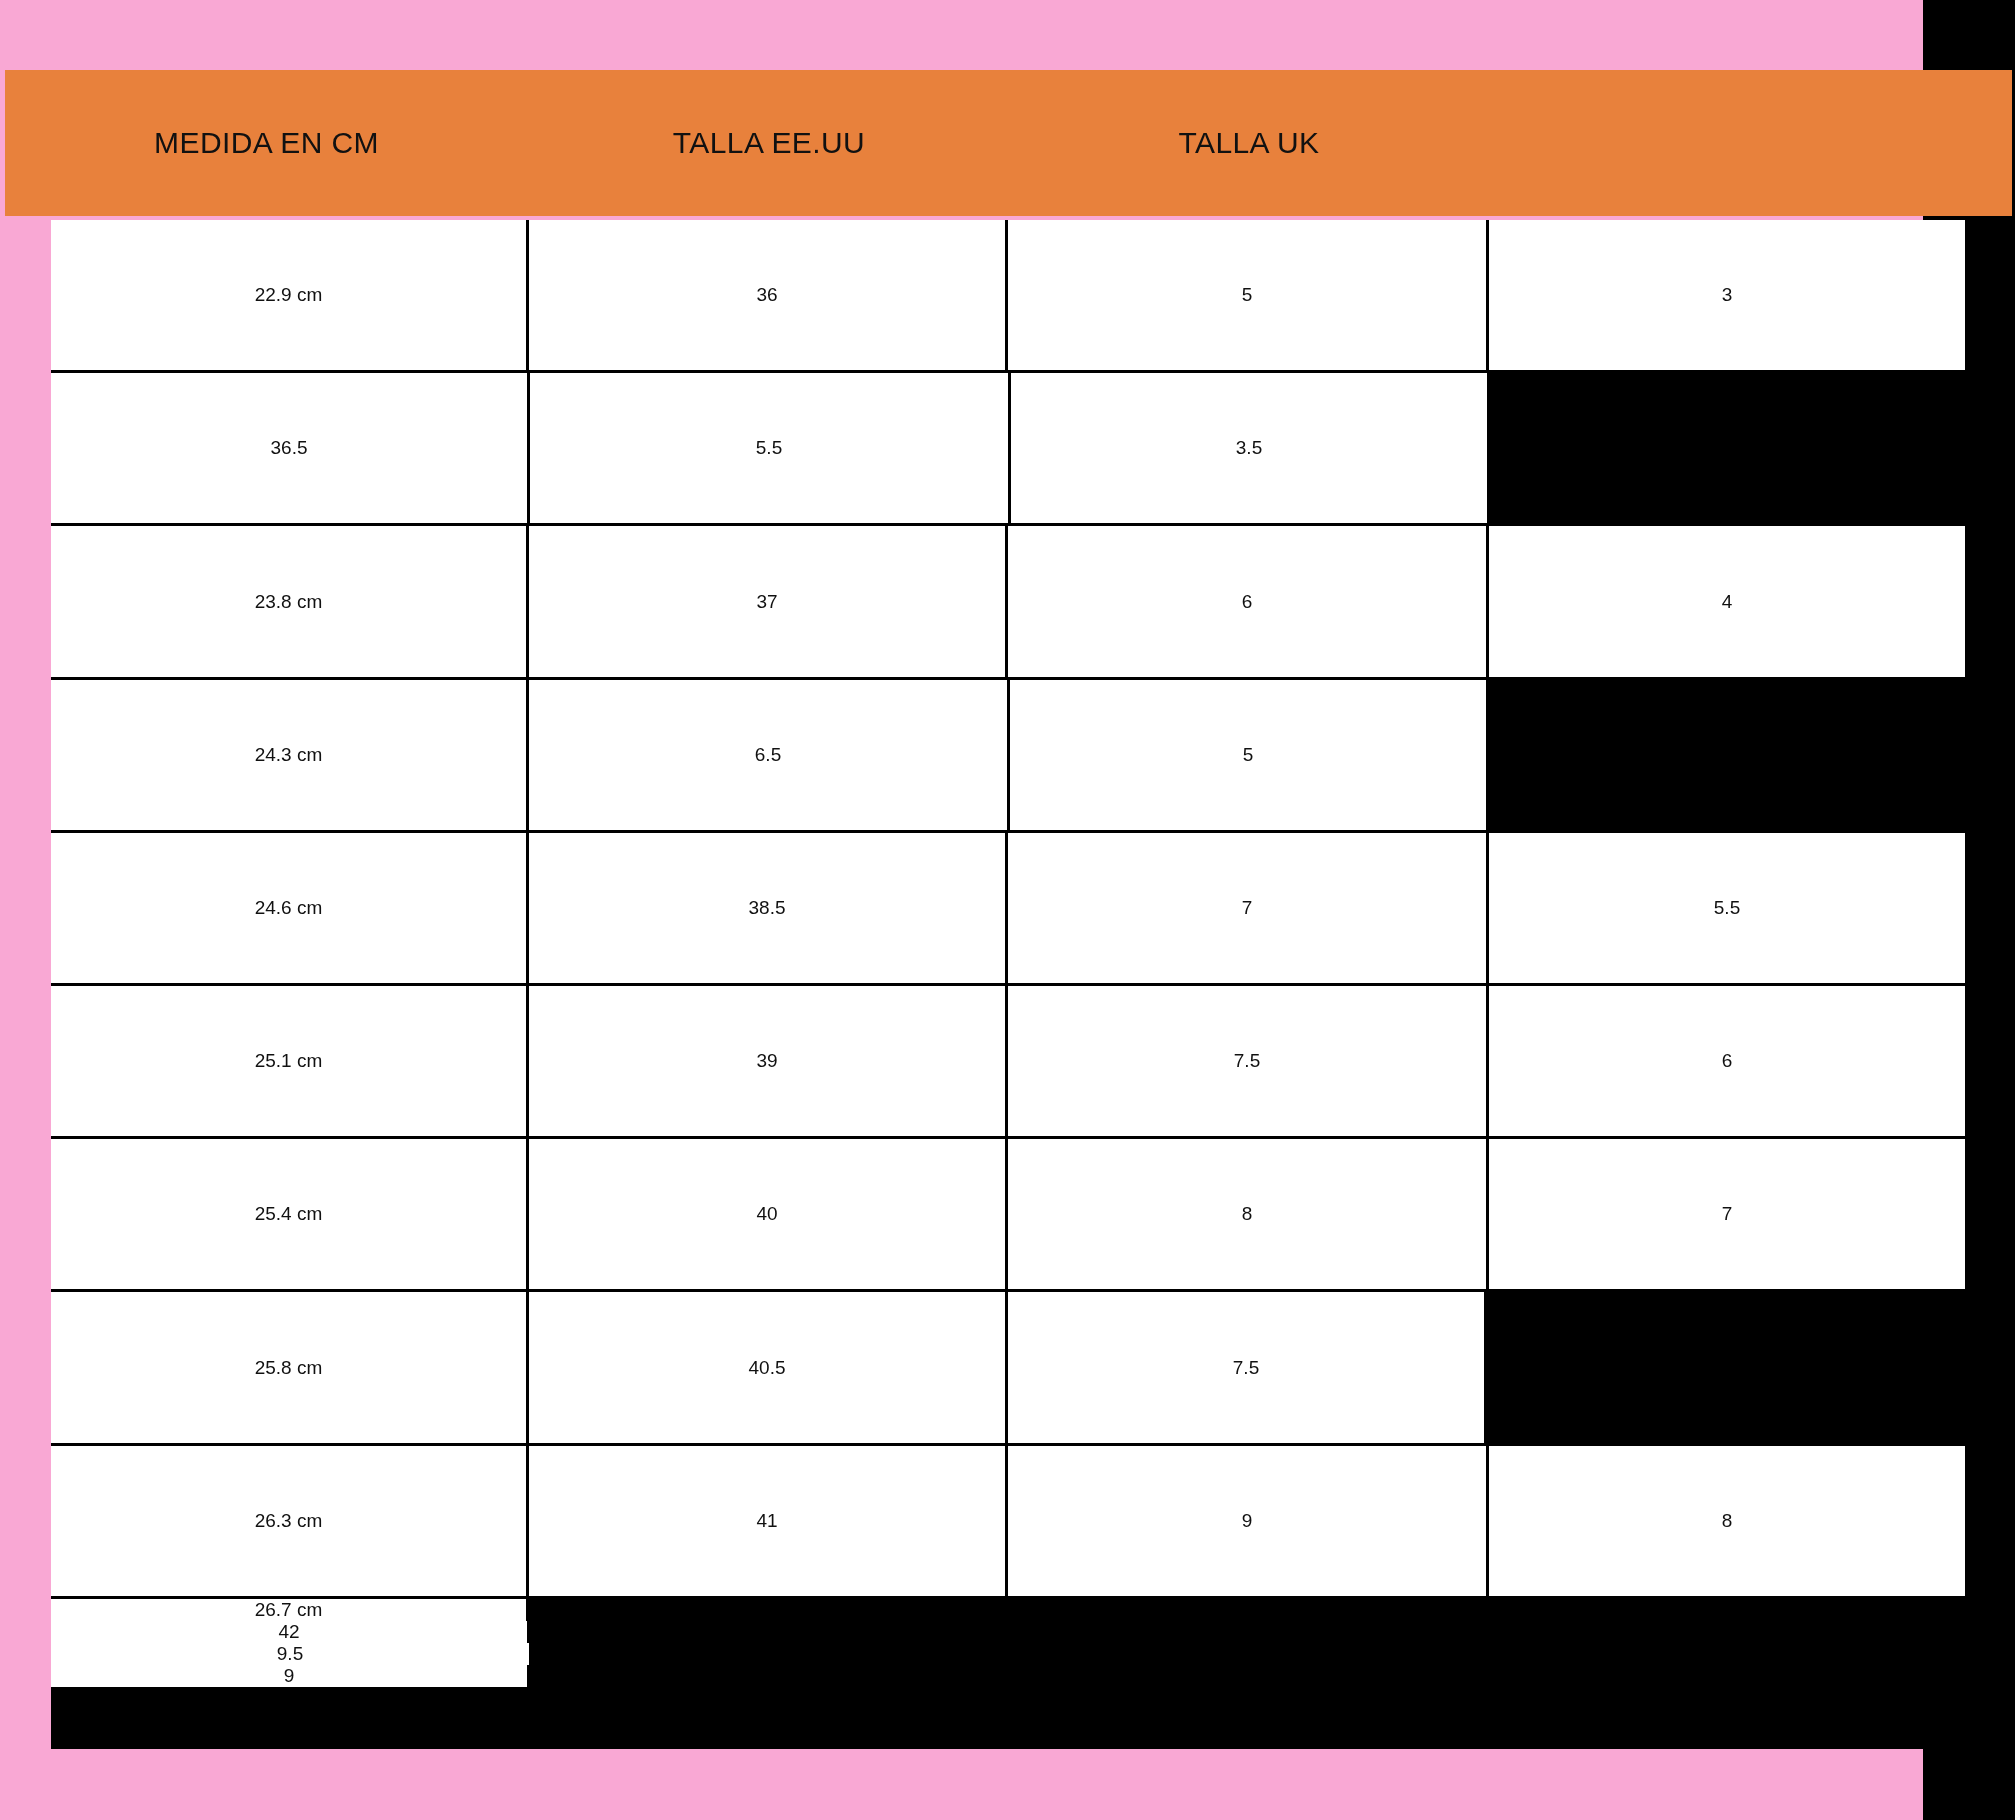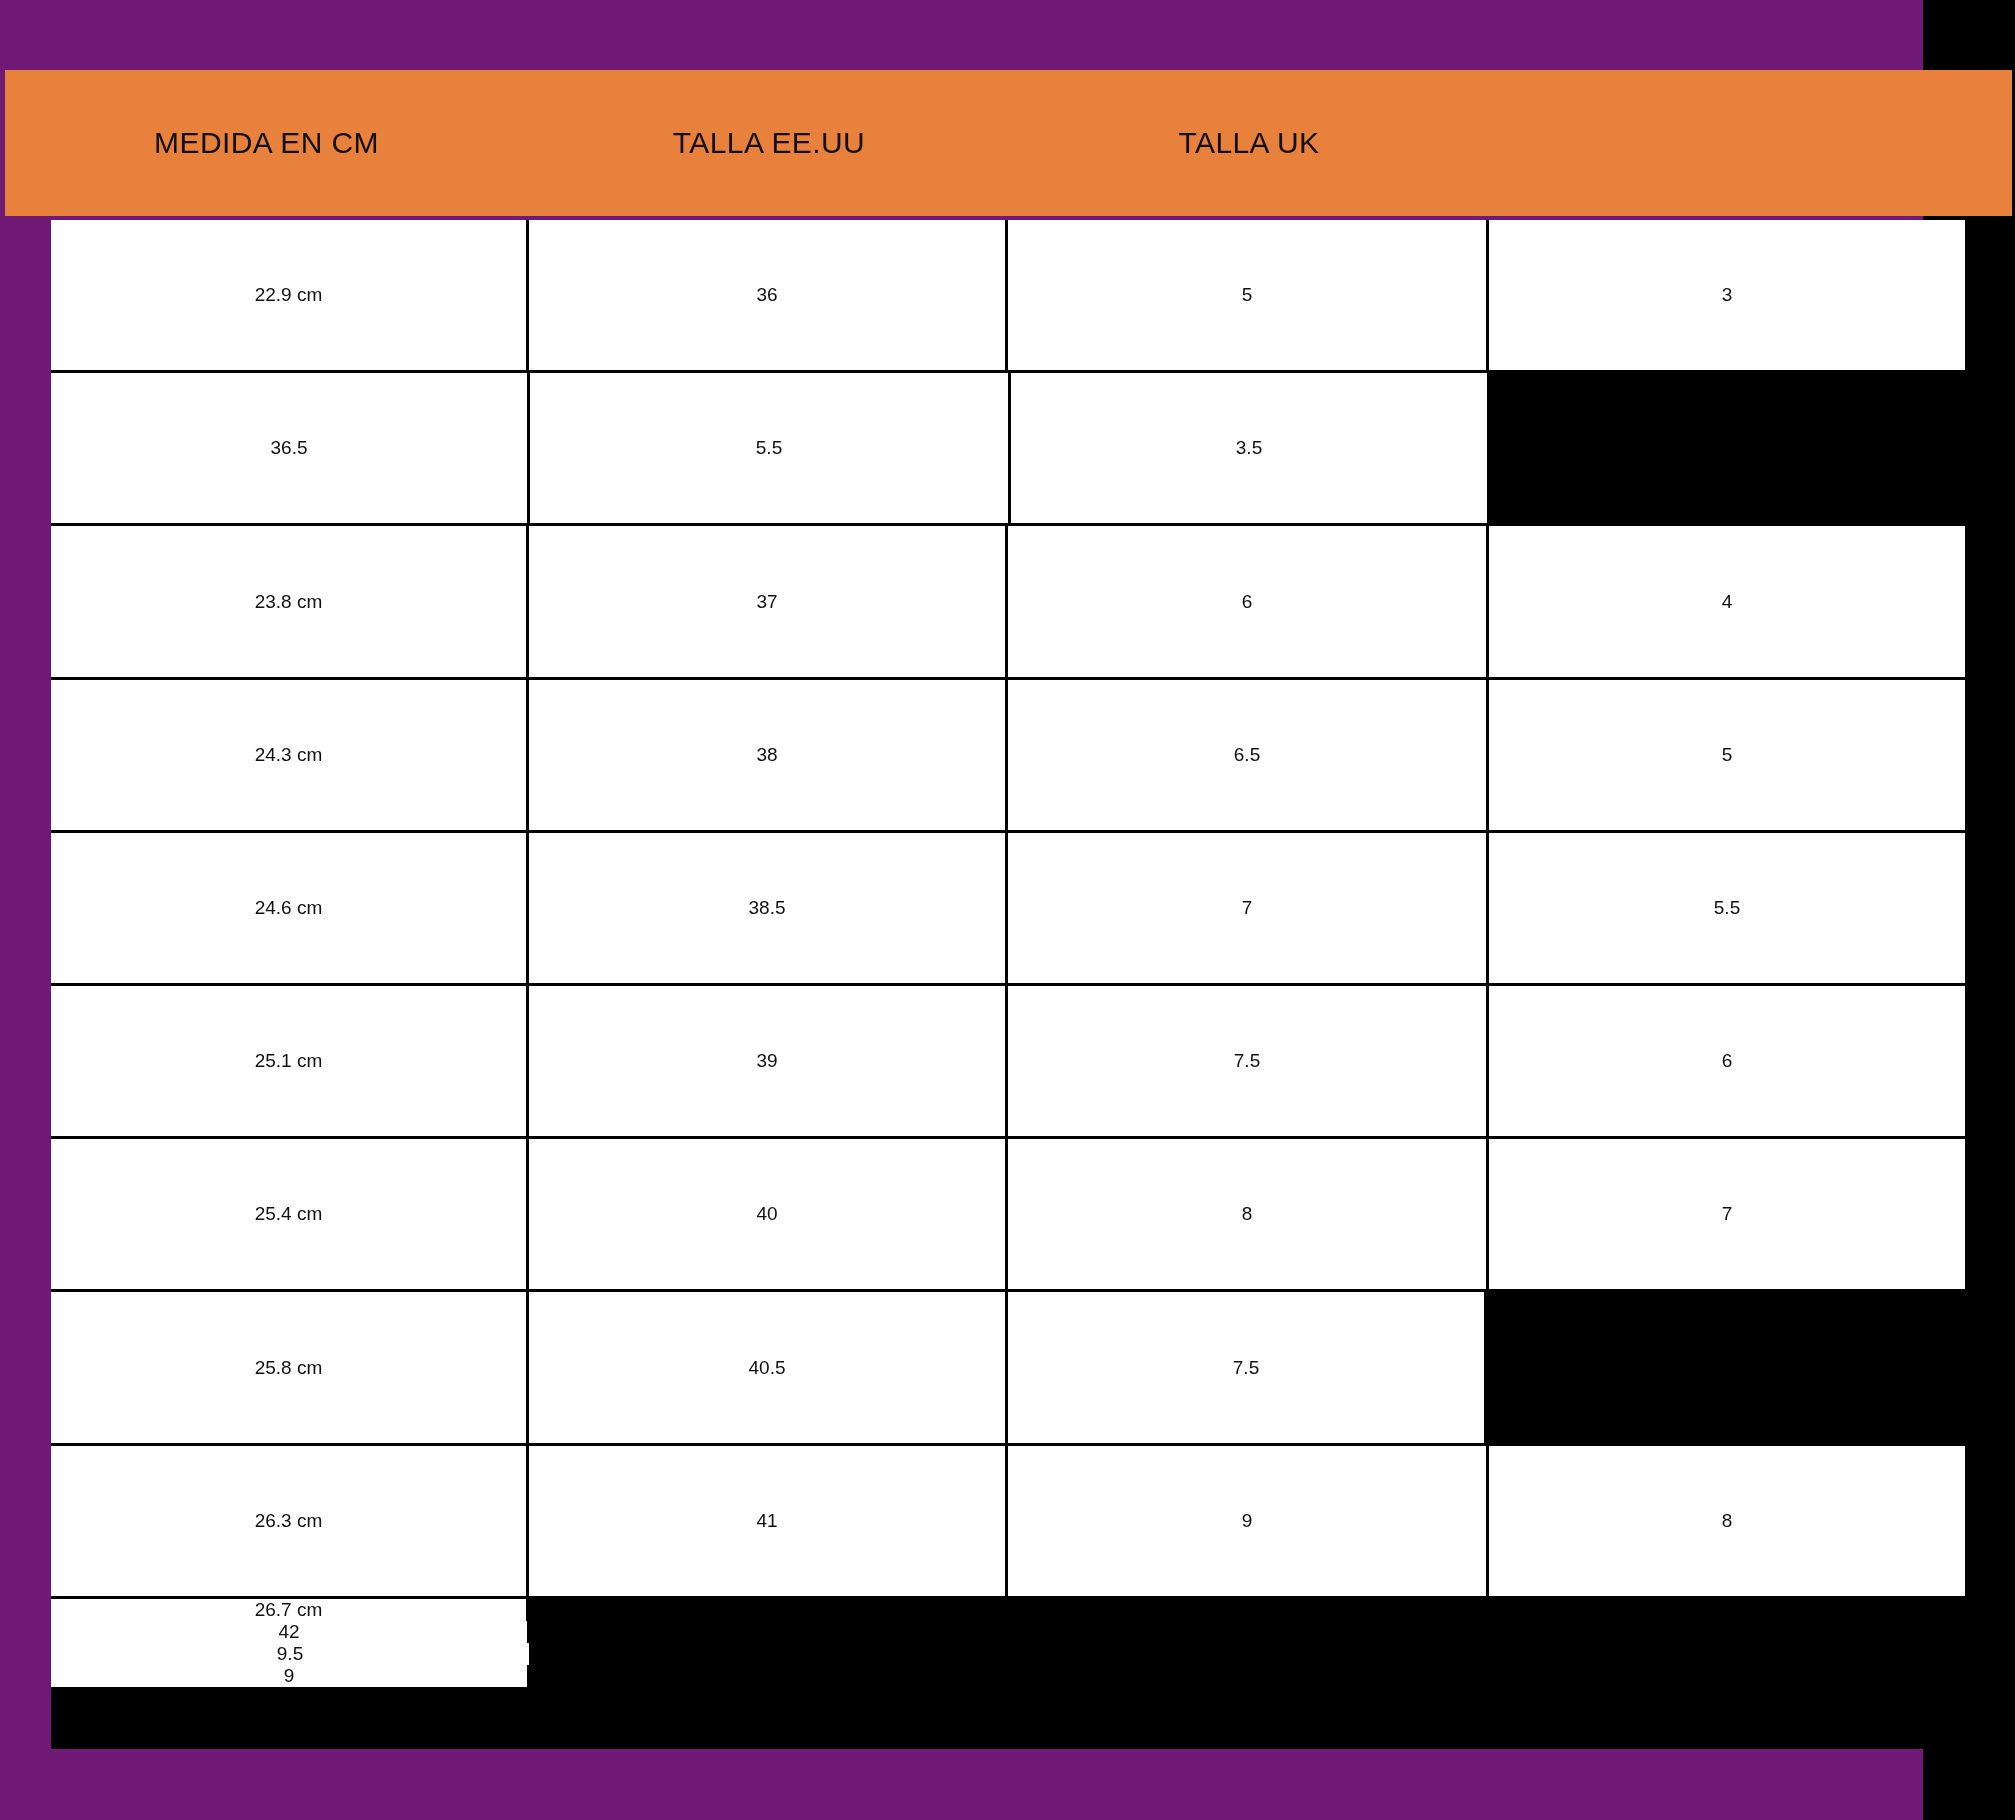--- a/index.html
+++ b/index.html
@@ -10,21 +10,21 @@
     height: 1821px;
     background: #000000;
     font-family: "Liberation Sans", sans-serif;
     overflow: hidden;
   }
 
   #page {
     position: relative;
     width: 1923px;
     height: 1821px;
-    background: #701a75;
+    background: #f9a8d4;
   }
 
   
   .header-band {
     position: absolute;
     left: 4.5px;
     top: 70px;
     width: 2007px;
     height: 146px;
     background: #e8813c;
@@ -112,21 +112,20 @@
         <div class="cell c-3">3.5</div>
       </div>
       <div class="row">
         <div class="cell c-0">23.8 cm</div>
         <div class="cell c-1">37</div>
         <div class="cell c-2">6</div>
         <div class="cell c-3">4</div>
       </div>
       <div class="row">
         <div class="cell c-0">24.3 cm</div>
-        <div class="cell c-1">38</div>
         <div class="cell c-2">6.5</div>
         <div class="cell c-3">5</div>
       </div>
       <div class="row">
         <div class="cell c-0">24.6 cm</div>
         <div class="cell c-1">38.5</div>
         <div class="cell c-2">7</div>
         <div class="cell c-3">5.5</div>
       </div>
       <div class="row">

